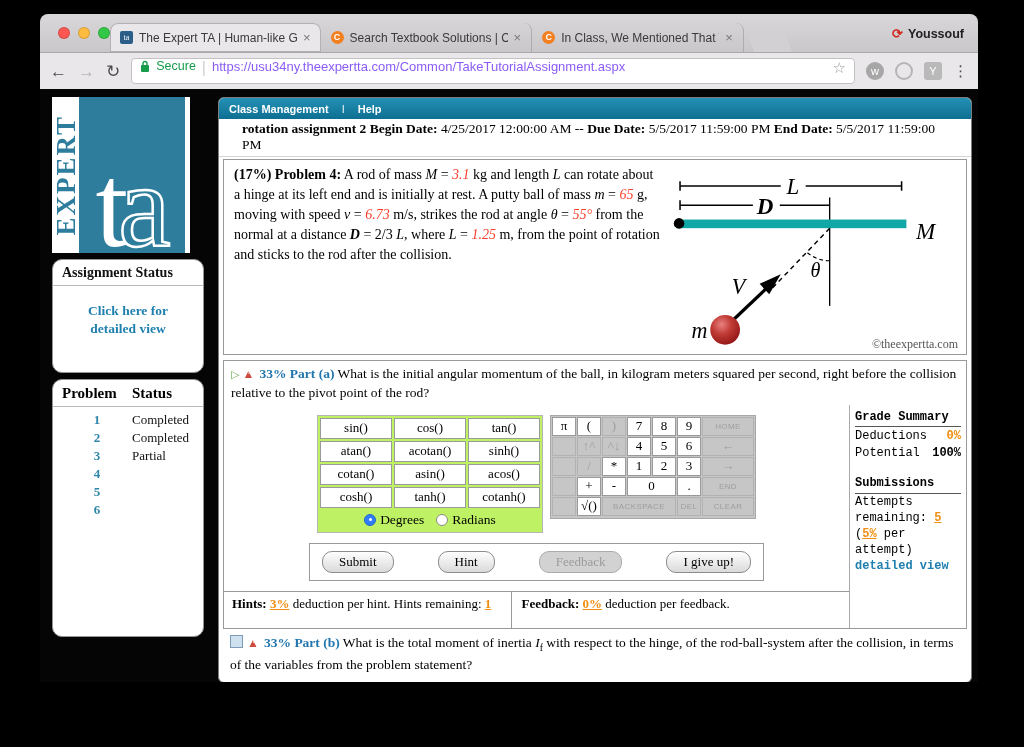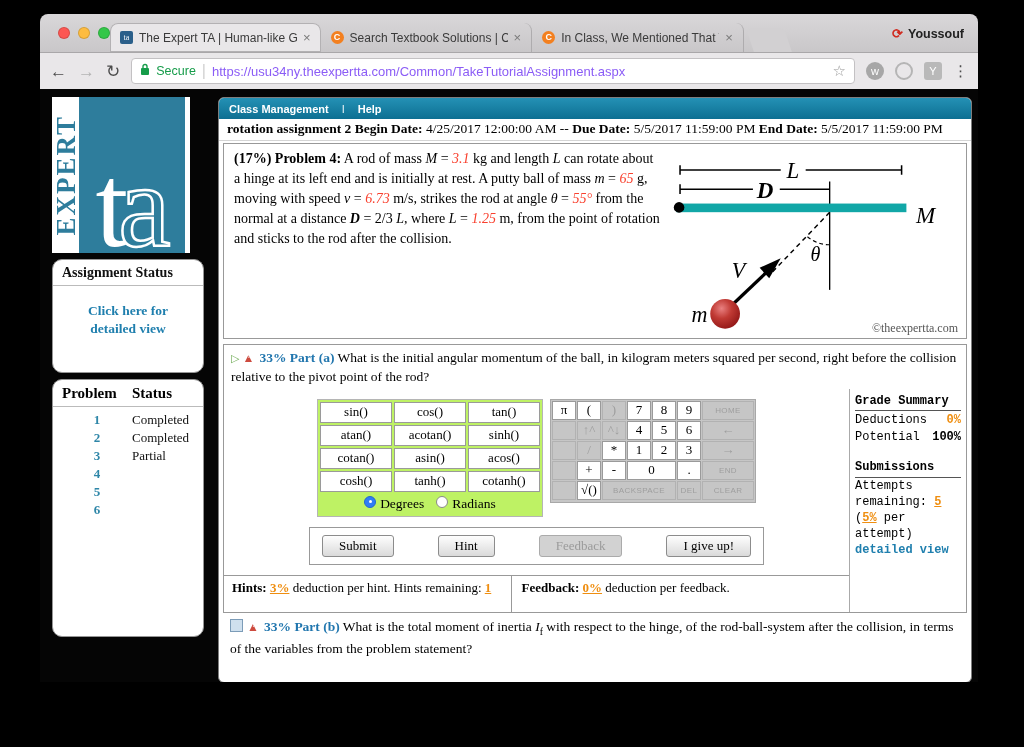--- a/index.html
+++ b/index.html
@@ -26,21 +26,21 @@
              color:#fff;font-weight:bold;font-size:9px;line-height:13px;text-align:center}
   .newtab{width:38px;height:24px;background:#d2d0d2;border-radius:6px 6px 0 0;margin-left:6px;transform:skewX(18deg)}
   .profile{position:absolute;right:14px;top:12px;display:flex;align-items:center;gap:5px;
            font-size:12.5px;font-weight:bold;color:#222}
   .sync-icon{color:#d02b20;font-weight:bold;font-size:13px}
 
   .toolbar{height:36px;background:#e9e7e9;display:flex;align-items:center;padding:0 10px;gap:11px;border-bottom:1px solid #b2b0b2}
   .nav-ic{font-size:17px;color:#4c4c4c;line-height:1}
   .nav-ic.dim{color:#b4b4b4}
   .urlbar{flex:1;height:26px;background:#fff;border:1px solid #c3c1c3;border-radius:4px;
-          display:flex;align-items:center;padding:0 8px;gap:6px;box-sizing:border-box}
+          display:flex;align-items:flex-start;padding:0 8px;gap:6px;box-sizing:border-box}
   .secure{color:#169c4a;font-size:12.5px}
   .url-div{color:#d0d0d0}
   .url-text{color:#8b5cf6;font-size:13px;flex:1;white-space:nowrap;overflow:hidden}
   .star{color:#9a9a9a;font-size:15px}
   .ext{width:18px;height:18px;border-radius:50%;background:#a7a7a7;color:#fff;font-size:11px;
        text-align:center;line-height:18px}
   .ext.ring{background:#e9e7e9;border:2px solid #b5b5b5;box-sizing:border-box}
   .ext.square{border-radius:3px;background:#b9b9b9}
   .menu-dots{font-size:15px;color:#4c4c4c}
 
@@ -71,21 +71,21 @@
   .prob-row{display:flex;font-size:13px;margin-top:2px}
   .prob-num{width:70px;text-align:center;color:#2e86a8;font-weight:bold}
   .prob-status{color:#111}
 
   .main{flex:1;margin-left:14px;background:#fff;border:1px solid #7e7e7e;border-radius:6px;
         display:flex;flex-direction:column;overflow:hidden;height:586px;box-sizing:border-box}
   .mnav{height:21px;flex:none;background:linear-gradient(#2491b5,#0d6f92);color:#fff;font-size:11px;
         display:flex;align-items:center;padding:0 10px;gap:13px}
   .mnav .item{font-weight:bold}
   .mnav .sep{font-weight:normal;opacity:.9}
-  .atitle{font-family:"Liberation Serif",serif;font-size:13.5px;padding:2px 8px 3px;border-bottom:1px solid #d5d5d5;color:#000}
+  .atitle{font-family:"Liberation Serif",serif;font-size:13.5px;padding:2px 23px 3px;border-bottom:1px solid #d5d5d5;color:#000}
 
   .pbox{border:1px solid #999;margin:2px 4px;position:relative;display:flex;font-family:"Liberation Serif",serif}
   .ptext{flex:1;padding:5px 2px 5px 10px;font-size:14px;line-height:1.42;color:#000}
   .pdiag{width:298px;flex:none;padding:2px 4px 0 0}
   .copyright{position:absolute;right:8px;bottom:2px;font-size:12px;color:#555}
 
   .parts{margin:3px 4px 0;display:flex;flex-direction:column}
   .pabox{border:1px solid #999}
   .q{padding:4px 7px 2px;font-family:"Liberation Serif",serif;font-size:13.5px;line-height:1.4;color:#000}
   .pa-row{display:flex}
@@ -97,37 +97,37 @@
   .ans{width:100%;height:20px;border:1px solid #9a9a9a;box-sizing:border-box;font-size:13px;padding:0 5px}
   .caret{position:absolute;left:5px;top:3px;width:2px;height:14px;background:#c32222}
 
   .calc{display:flex;justify-content:center;align-items:flex-start;gap:7px;margin:10px 0 2px}
   .funcs{background:#bef264;border:1px solid #b5b5b5;padding:2px}
   .fk-row{display:flex;gap:2px;margin-bottom:2px}
   .fk{width:70px;height:19px;background:#fff;border:1px solid #9a9a9a;font-family:"Liberation Serif",serif;
       font-size:13px;display:flex;align-items:center;justify-content:center}
   .deg-row{display:flex;align-items:center;justify-content:center;gap:12px;height:20px;
            font-family:"Liberation Serif",serif;font-size:13.5px}
-  .radio-opt{display:flex;gap:4px}
+  .radio-opt{display:flex;align-items:center;gap:4px}
   .radio{width:12px;height:12px;border-radius:50%;border:1px solid #8a8a8a;background:#fff;box-sizing:border-box;position:relative}
   .radio.sel{background:#2f7cf6;border-color:#2567cc}
   .radio.sel::after{content:"";position:absolute;left:3.5px;top:3.5px;width:3px;height:3px;border-radius:50%;background:#fff}
 
   .keypad{background:#c6c6c6;border:1px solid #a8a8a8;padding:1px}
   .kp-row{display:flex;gap:1px;margin-bottom:1px}
   .kp{height:19px;width:24px;background:#fff;border:1px solid #9a9a9a;box-sizing:border-box;flex:none;
       display:flex;align-items:center;justify-content:center;font-family:"Liberation Serif",serif;font-size:13px}
   .kp.dis{background:#c6c6c6;color:#9e9e9e;border-color:#b2b2b2}
   .kp.emp{background:#c6c6c6;border-color:#b2b2b2}
   .kp.sm{font-size:8px;letter-spacing:.4px;font-family:"Liberation Sans",sans-serif}
   .kp.wide{width:52px}.kp.s2{width:49px}.kp.s3{width:74px}
 
   .btn-box{border:1px solid #999;margin:8px auto 10px;padding:7px 12px;display:flex;gap:44px;width:max-content}
   .btn{font-family:"Liberation Serif",serif;font-size:13px;padding:2px 16px;color:#000;
-       background:linear-gradient(#fefefe,#dadada);border:1px solid #8c8c8c;border-radius:3px}
+       background:linear-gradient(#fefefe,#dadada);border:1px solid #8c8c8c;border-radius:10px}
   .btn.dis{background:#d2d2d2;color:#9b9b9b;border-color:#ababab}
 
   .hints-row{border-top:1px solid #999;display:flex;font-family:"Liberation Serif",serif;font-size:13px;flex:1;color:#000}
   .hint-cell{width:46%;border-right:1px solid #999;padding:4px 8px 16px;box-sizing:border-box}
   .fb-cell{flex:1;padding:4px 10px 16px}
 
   .gbox{font-size:12px;line-height:1.35}
   .gbox-title{font-weight:bold;border-bottom:1px solid #555;padding-bottom:1px}
   .grow{display:flex;justify-content:space-between;margin-top:1px}
   .v-orange{color:#ef8e10;font-weight:bold}

